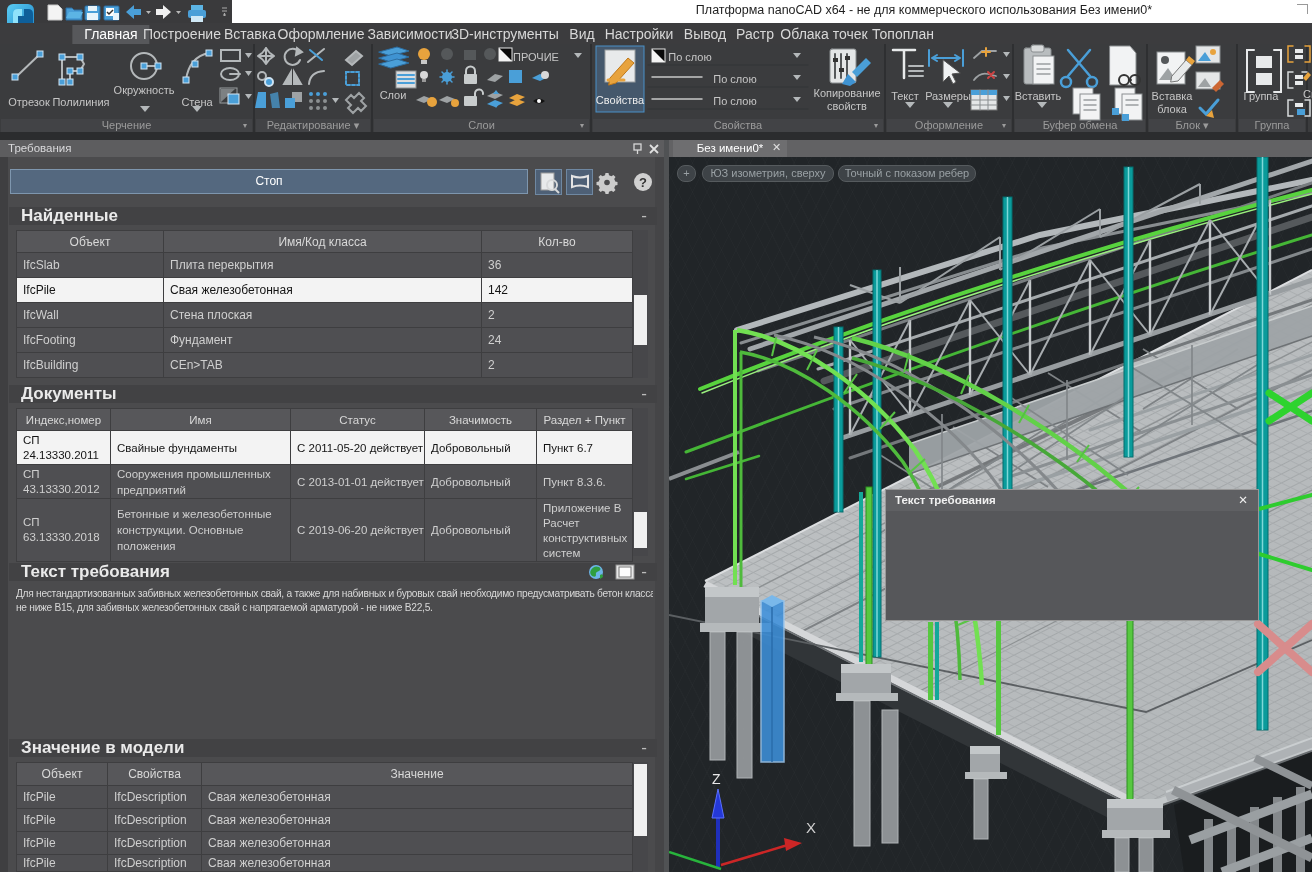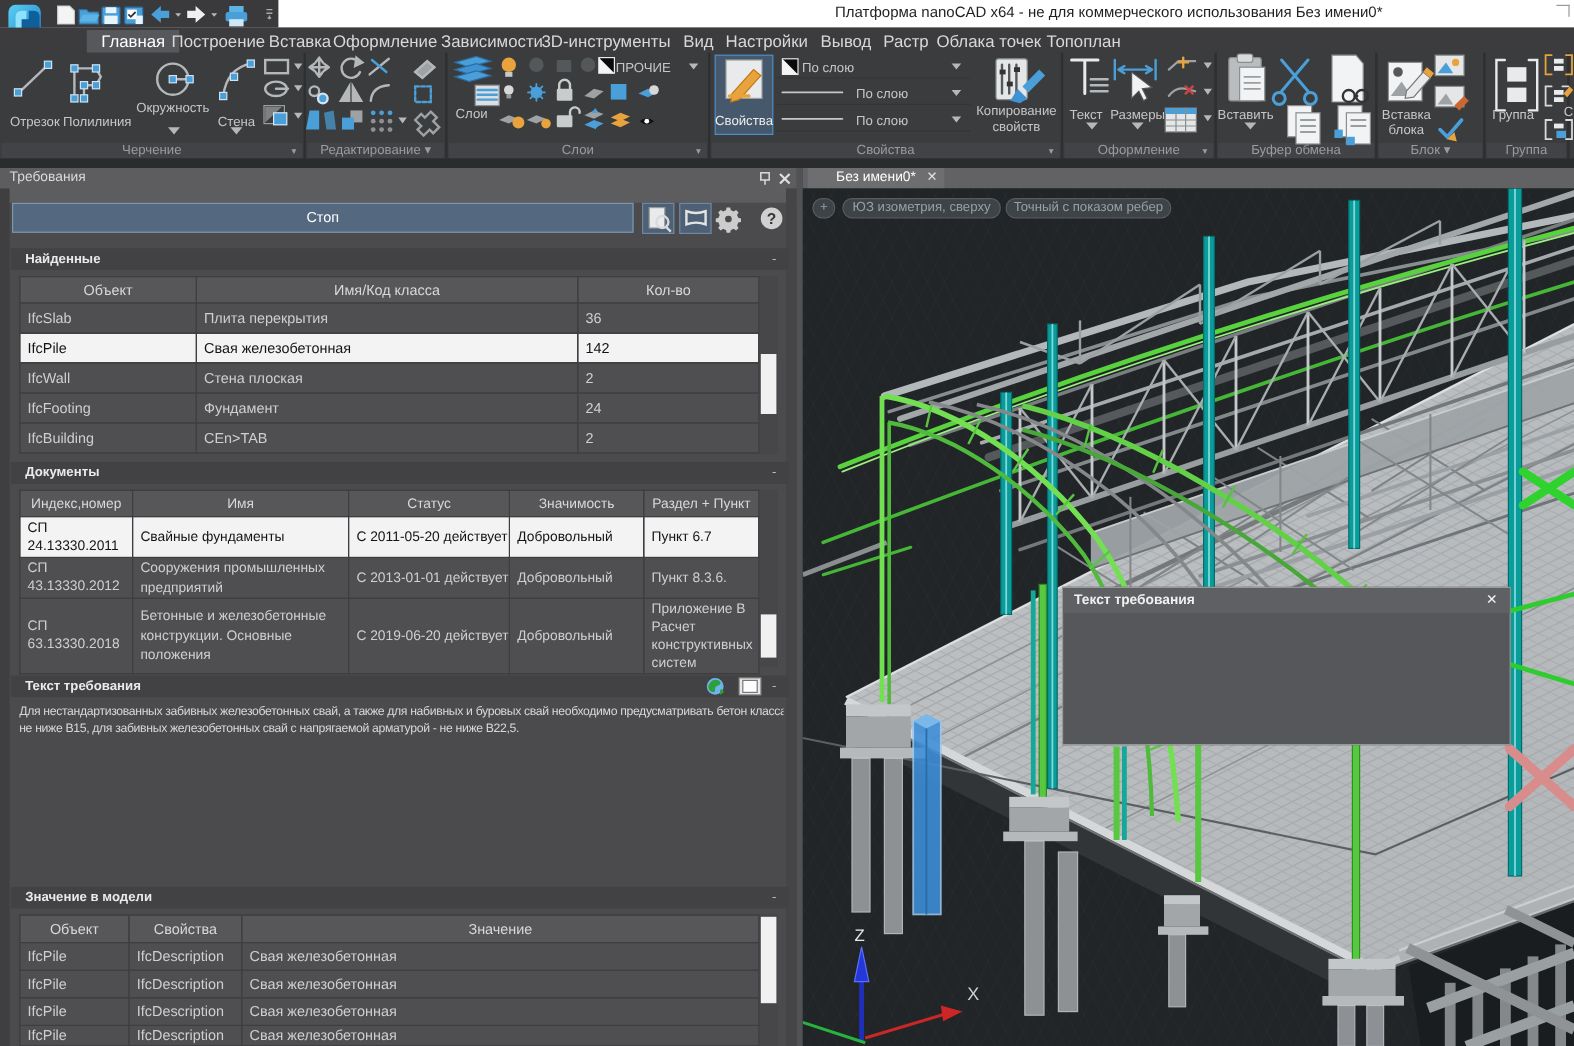--- a/index.html
+++ b/index.html
@@ -13,23 +13,23 @@
   .tab{position:absolute;top:2px;height:19px;line-height:19px;font-size:14px;color:#d8d8d8;text-align:center;transform:translateX(-50%);margin-left:39px;}
   .tabactive{background:#57585b;color:#ffffff;padding:0 12px;}
   
   #ribbon{left:0;top:44px;width:1312px;height:88px;background:#3b3c3e;}
   .rlabel{position:absolute;font-size:11px;color:#c6c6c6;transform:translateX(-50%);white-space:nowrap;}
   .rfoot{position:absolute;top:75px;height:13px;background:#424346;font-size:11px;color:#9b9b9b;text-align:center;line-height:13px;}
   .gdiv{position:absolute;top:0;width:2px;height:88px;background:#2e2f31;}
   #ribbonedge{left:0;top:132px;width:1312px;height:8px;background:#2b2c2e;}
   
   #panel{left:0;top:140px;width:664px;height:732px;background:#4b4b4d;}
-  #panelhead{left:0;top:140px;width:664px;height:29px;background:#5d5d5f;color:#d9d9db;font-size:11.5px;line-height:17px;padding-left:8px;box-sizing:border-box;}
+  #panelhead{left:0;top:140px;width:664px;height:17px;background:#5d5d5f;color:#d9d9db;font-size:11.5px;line-height:17px;padding-left:8px;box-sizing:border-box;}
   #panelmargin{left:0;top:157px;width:8px;height:715px;background:#3f3f41;}
-  .sechead{position:absolute;left:9px;width:648px;height:18px;background:#424244;color:#eaeaea;font-size:11px;font-weight:bold;line-height:18px;padding-left:12px;box-sizing:border-box;}
+  .sechead{position:absolute;left:9px;width:648px;height:18px;background:#424244;color:#eaeaea;font-size:17px;font-weight:bold;line-height:18px;padding-left:12px;box-sizing:border-box;}
   .minus{position:absolute;right:10px;top:0;color:#bbb;font-weight:normal;}
   table{border-collapse:collapse;table-layout:fixed;font-size:12px;color:#cfcfcf;}
   td,th{border:1px solid #3e3e40;overflow:hidden;white-space:nowrap;padding:0 6px;font-weight:normal;}
   th{background:#57575a;color:#d8d8d8;}
   td{background:#4f4f52;}
   tr.white td{background:#f3f3f3;color:#141414;}
   .sbar{position:absolute;width:15px;background:#47474a;}
   .sthumb{position:absolute;left:1px;width:13px;background:#f0f0f0;}
   
   #stopbtn{left:10px;top:169px;width:518px;height:25px;background:#54687f;border:1px solid #7e96ae;box-sizing:border-box;color:#fff;font-size:12px;text-align:center;line-height:23px;}

